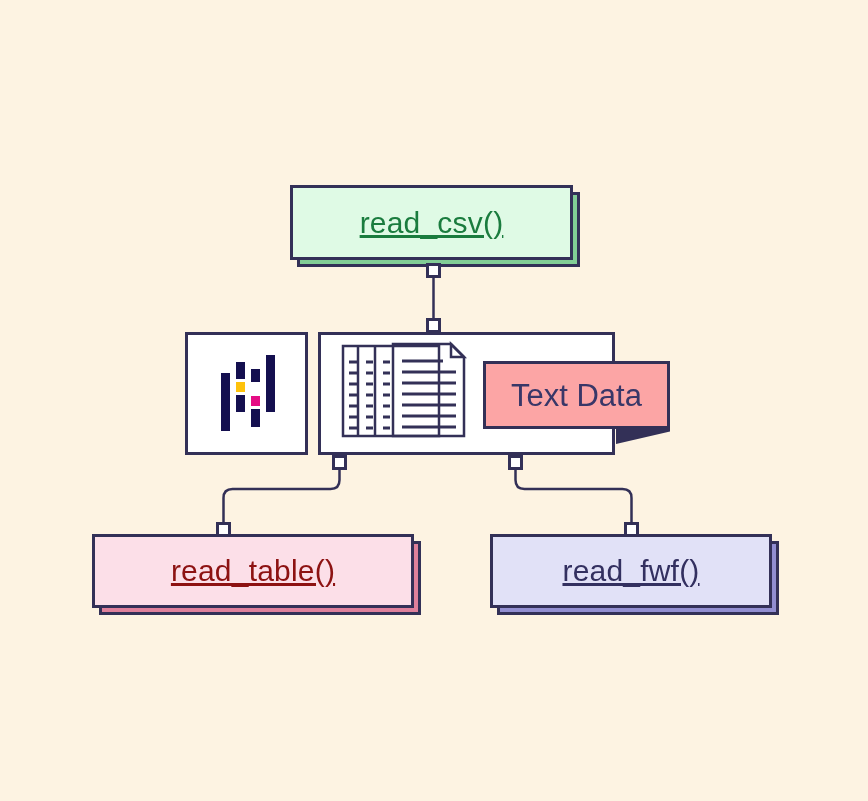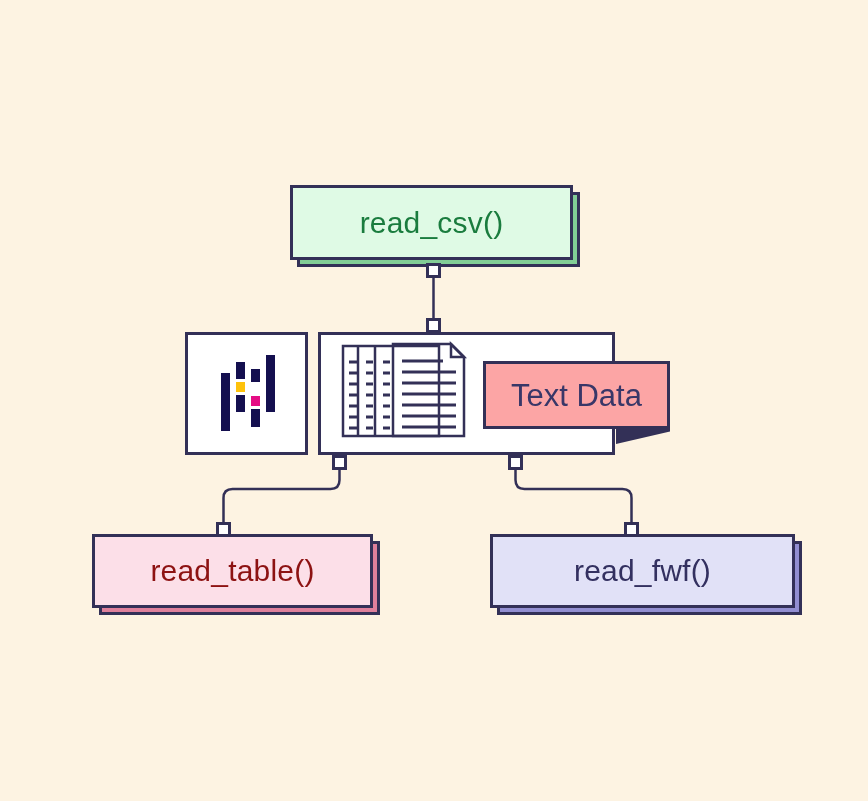--- a/index.html
+++ b/index.html
@@ -18,21 +18,21 @@
   
   .node{position:absolute;z-index:2;}
   .node .shadow{
     position:absolute;inset:0;transform:translate(7px,7px);
     border:3px solid var(--line,#333057);box-sizing:border-box;
   }
   .node .face{
     position:absolute;inset:0;border:3px solid var(--line,#333057);
     box-sizing:border-box;display:flex;align-items:center;justify-content:center;
   }
-  .node .label{font-size:30px;line-height:1;letter-spacing:.2px;}
+  .node .label{font-size:30px;line-height:1;letter-spacing:.2px;text-decoration:underline;}
 
   
   .plainbox{
     position:absolute;z-index:2;background:#ffffff;
     border:3px solid var(--line,#333057);box-sizing:border-box;
   }
 
   
   .ribbon{
     position:absolute;left:483px;top:361px;width:187px;height:68px;z-index:4;
@@ -107,28 +107,28 @@
         <path d="M81 81 H135"></path>
         <path d="M81 92 H135"></path>
       </g>
     </svg>
   </div>
 
   <div class="ribbon" style="background: #fca5a5;">
     <span class="label" style="color: rgb(57, 55, 104);">Text Data</span>
   </div>
 
-  <div class="node" style="left:92px;top:534px;width:281px;height:74px;">
+  <div class="node" style="left:92px;top:534px;width:322px;height:74px;">
     <div class="shadow" style="background: rgb(223, 128, 155);"></div>
     <div class="face" style="background: rgb(252, 223, 232);">
       <span class="label" style="color: rgb(141, 18, 18);">read_table()</span>
     </div>
   </div>
 
-  <div class="node" style="left:490px;top:534px;width:282px;height:74px;padding-left:23px;">
+  <div class="node" style="left:490px;top:534px;width:282px;height:74px;">
     <div class="shadow" style="background: rgb(146, 142, 209);"></div>
     <div class="face" style="background: rgb(225, 225, 247);">
       <span class="label" style="color: rgb(51, 48, 96);">read_fwf()</span>
     </div>
   </div>
 
   <div class="port" style="left:426px;top:263px;"></div>
   <div class="port" style="left:426px;top:318px;"></div>
   <div class="port" style="left:332px;top:455px;"></div>
   <div class="port" style="left:508px;top:455px;"></div>

